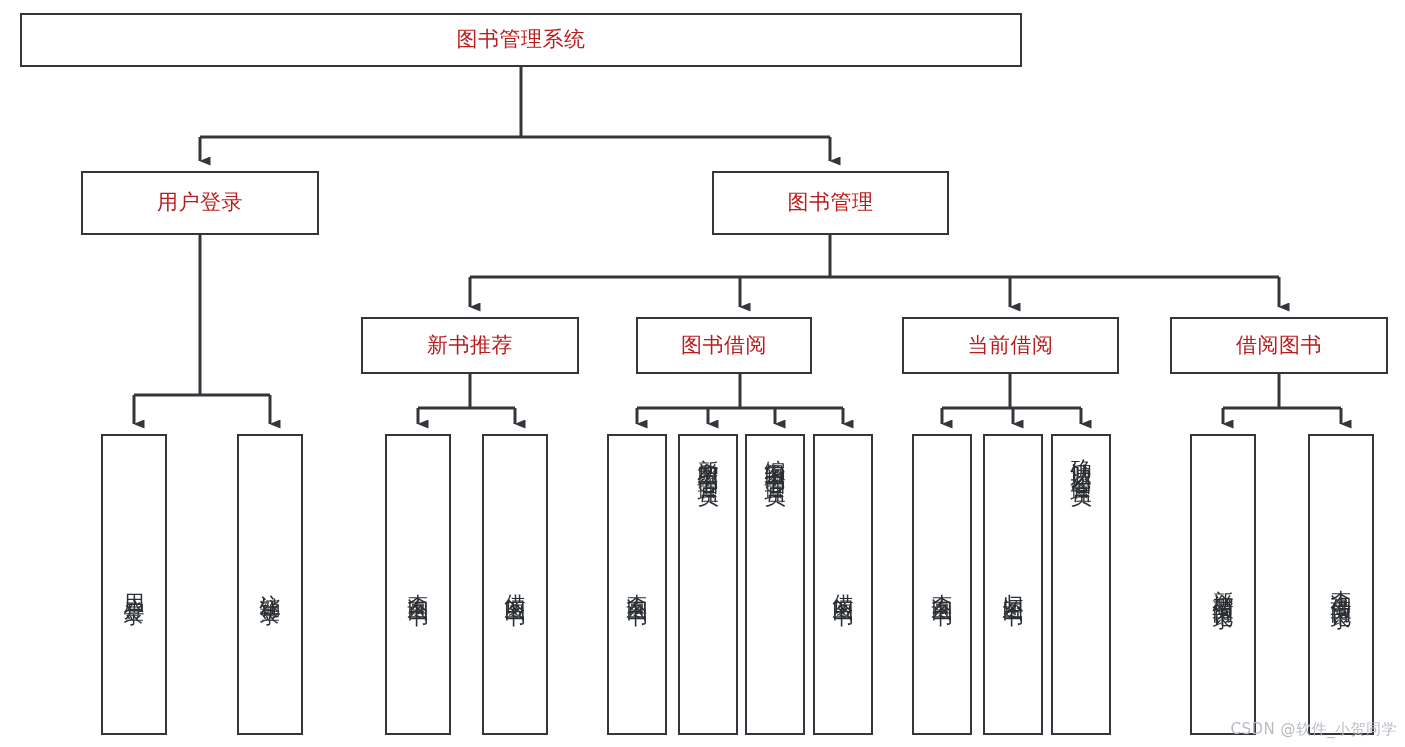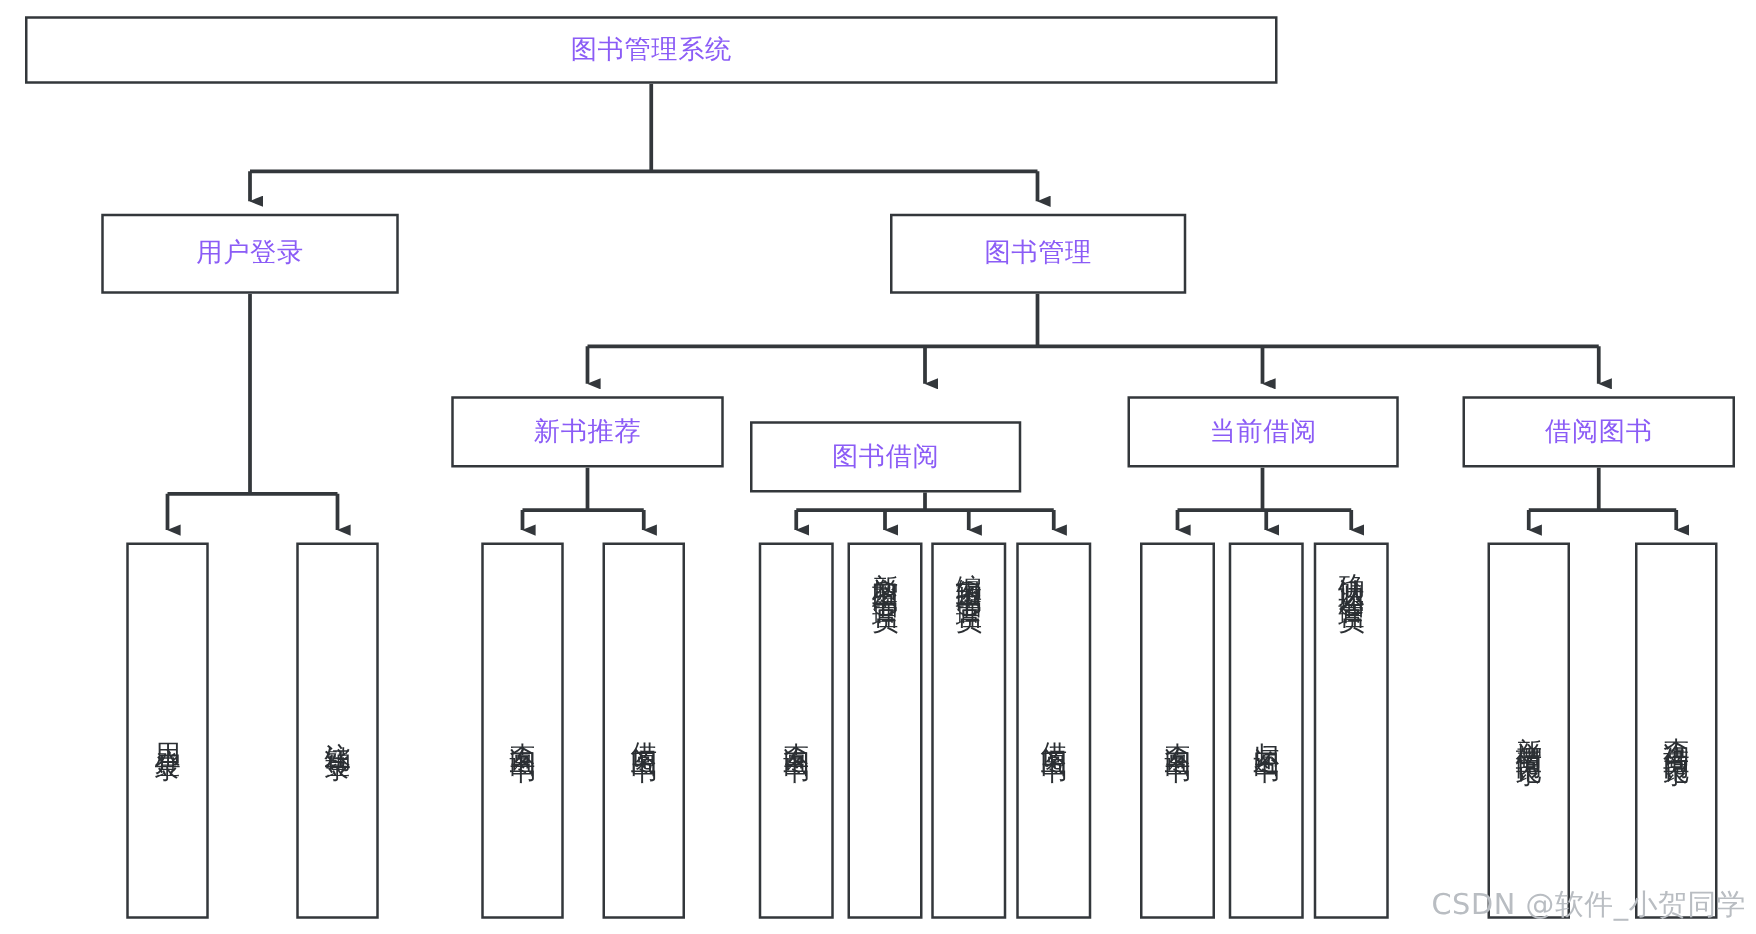--- a/index.html
+++ b/index.html
@@ -28,21 +28,21 @@
     position: absolute;
     box-sizing: border-box;
     border: 2px solid #33373b;
     background: #ffffff;
     display: flex;
     align-items: center;
     justify-content: center;
   }
   .node-label-h {
     font-size: 21px;
-    color: #8b5cf6;
+    color: #b91c1c;
     line-height: 1.2;
     white-space: nowrap;
     letter-spacing: 0.5px;
   }
   .node-label-v {
     font-size: 21px;
     color: #2b2f33;
     writing-mode: vertical-rl;
     text-orientation: upright;
     letter-spacing: 4px;
@@ -55,21 +55,21 @@
     padding-top: 6px;
   }
   .leaf-box.centered {
     align-items: center;
     padding-top: 0;
   }
   #watermark {
     position: absolute;
     right: 8px;
     bottom: 8px;
-    font-size: 23px;
+    font-size: 15px;
     color: #b9bdc2;
     white-space: nowrap;
     letter-spacing: 0.5px;
     pointer-events: none;
   }
 </style>
 </head>
 <body>
 
 <div id="canvas">
@@ -135,21 +135,21 @@
   <div class="node-box" style="left:81px; top:171px; width:238px; height:64px;">
     <span class="node-label-h">用户登录</span>
   </div>
   <div class="node-box" style="left:712px; top:171px; width:237px; height:64px;">
     <span class="node-label-h">图书管理</span>
   </div>
 
   <div class="node-box" style="left:361px; top:317px; width:218px; height:57px;">
     <span class="node-label-h">新书推荐</span>
   </div>
-  <div class="node-box" style="left:600px; top:317px; width:217px; height:57px;margin-top:20px;">
+  <div class="node-box" style="left:636px; top:317px; width:176px; height:57px;">
     <span class="node-label-h">图书借阅</span>
   </div>
   <div class="node-box" style="left:902px; top:317px; width:217px; height:57px;text-align:center;">
     <span class="node-label-h">当前借阅</span>
   </div>
   <div class="node-box" style="left:1170px; top:317px; width:218px; height:57px;">
     <span class="node-label-h">借阅图书</span>
   </div>
 
   <div class="node-box leaf-box centered" style="left:101px; top:434px; width:66px; height:301px;">

